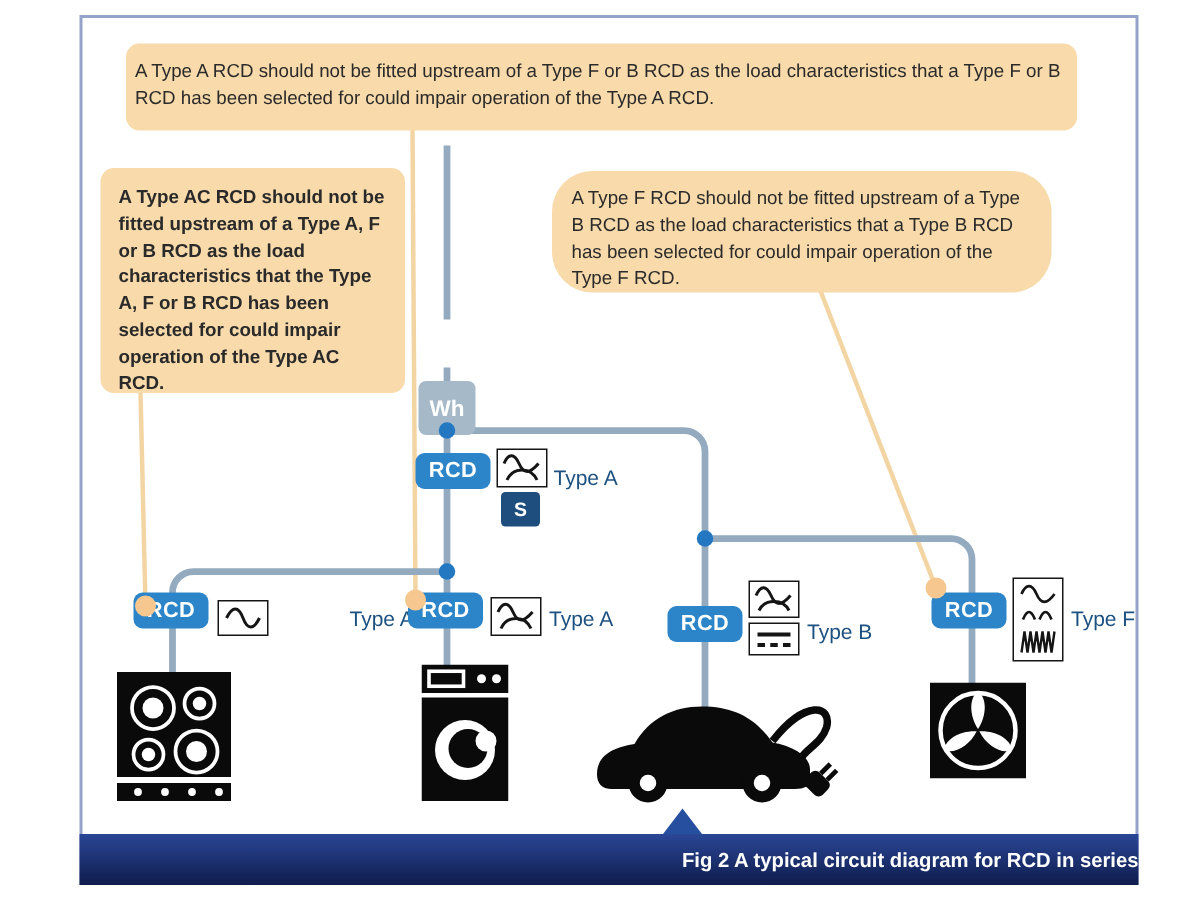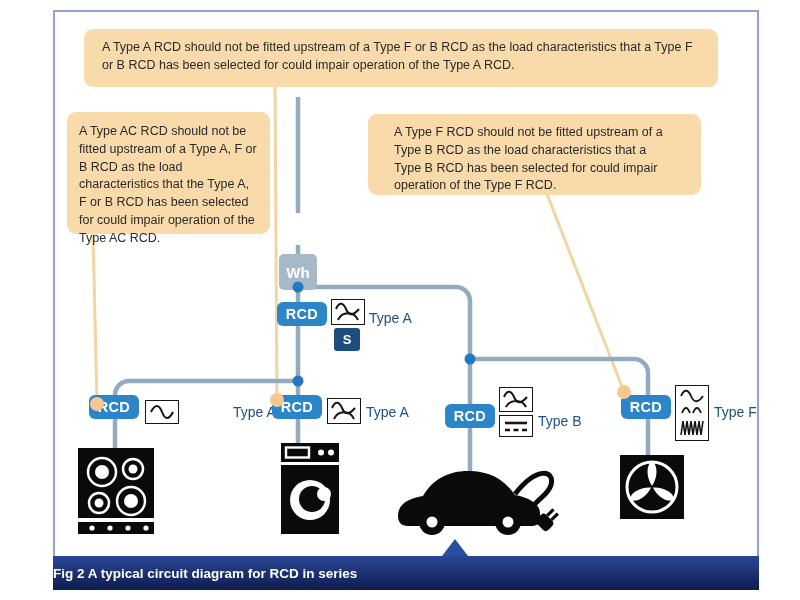--- a/index.html
+++ b/index.html
@@ -6,42 +6,42 @@
   .page{position:relative;width:800px;height:600px;background:#ffffff;
         font-family:"Liberation Sans",sans-serif;overflow:hidden;}
   .frame{position:absolute;left:53px;top:10px;width:706px;height:580px;
          border:2px solid #95a3cb;box-sizing:border-box;z-index:0;}
   svg.layer{position:absolute;left:0;top:0;}
   .wires{z-index:1;}
   .dots{z-index:4;pointer-events:none;}
   .appliance{position:absolute;z-index:2;}
   .callout{position:absolute;background:#f8daab;border-radius:9px;color:#2a2a2a;
            z-index:2;box-sizing:border-box;}
-  .callout-top{left:84px;top:29px;width:634px;height:58px;padding:9px 18px;
+  .callout-top{left:84px;top:29px;width:634px;height:58px;padding:9px 6px;
                font-size:12.5px;line-height:1.45;}
-  .callout-left{left:67px;top:112px;width:203px;height:122px;padding:11px 12px;
-                font-size:12.5px;line-height:1.42;}
-  .callout-right{left:368px;top:114px;width:333px;height:81px;padding:10px 26px;
-                 font-size:12.5px;line-height:1.42;}
+  .callout-left{left:67px;top:112px;width:203px;height:150px;padding:11px 12px;
+                font-size:12.5px;line-height:1.42;font-weight:bold;}
+  .callout-right{left:368px;top:114px;width:333px;height:81px;padding:10px 13px;
+                 font-size:12.5px;line-height:1.42;border-radius:27px;}
   .meter{position:absolute;left:279px;top:211px;width:38px;height:36px;background:#a6b9c8;
          border-radius:5px;color:#fff;font-weight:bold;font-size:15px;display:flex;
          align-items:center;justify-content:center;z-index:2;margin-top:43px;}
   .rcd{position:absolute;width:50px;height:24px;background:#2b85c8;border-radius:6px;
        color:#fff;font-weight:bold;font-size:14.5px;letter-spacing:.3px;display:flex;
        align-items:center;justify-content:center;z-index:2;}
   .symbox{position:absolute;background:#fff;border:1.6px solid #151515;z-index:2;
           box-sizing:border-box;display:flex;align-items:center;justify-content:center;}
   .sbadge{position:absolute;left:334px;top:328px;width:26px;height:23px;background:#1d4e7e;
           border-radius:3px;color:#fff;font-weight:bold;font-size:13px;display:flex;
           align-items:center;justify-content:center;z-index:2;}
   .type-label{position:absolute;color:#1d5181;font-weight:normal;font-size:14px;
               z-index:2;white-space:nowrap;}
   .caption-bar{position:absolute;left:53px;top:556px;width:706px;height:34px;
                background:linear-gradient(#2a4796,#0f1c4d);display:flex;align-items:center;
-               justify-content:flex-start;z-index:3;box-sizing:border-box;}
+               justify-content:flex-end;z-index:3;box-sizing:border-box;}
   .caption-text{color:#ffffff;font-weight:bold;font-size:13.5px;}
   .pointer-tri{position:absolute;left:442px;top:539px;width:0;height:0;z-index:3;
                border-left:13px solid transparent;border-right:13px solid transparent;
                border-bottom:17px solid #26509f;}
 </style>
 </head>
 <body>
 
 <div class="page">
 

